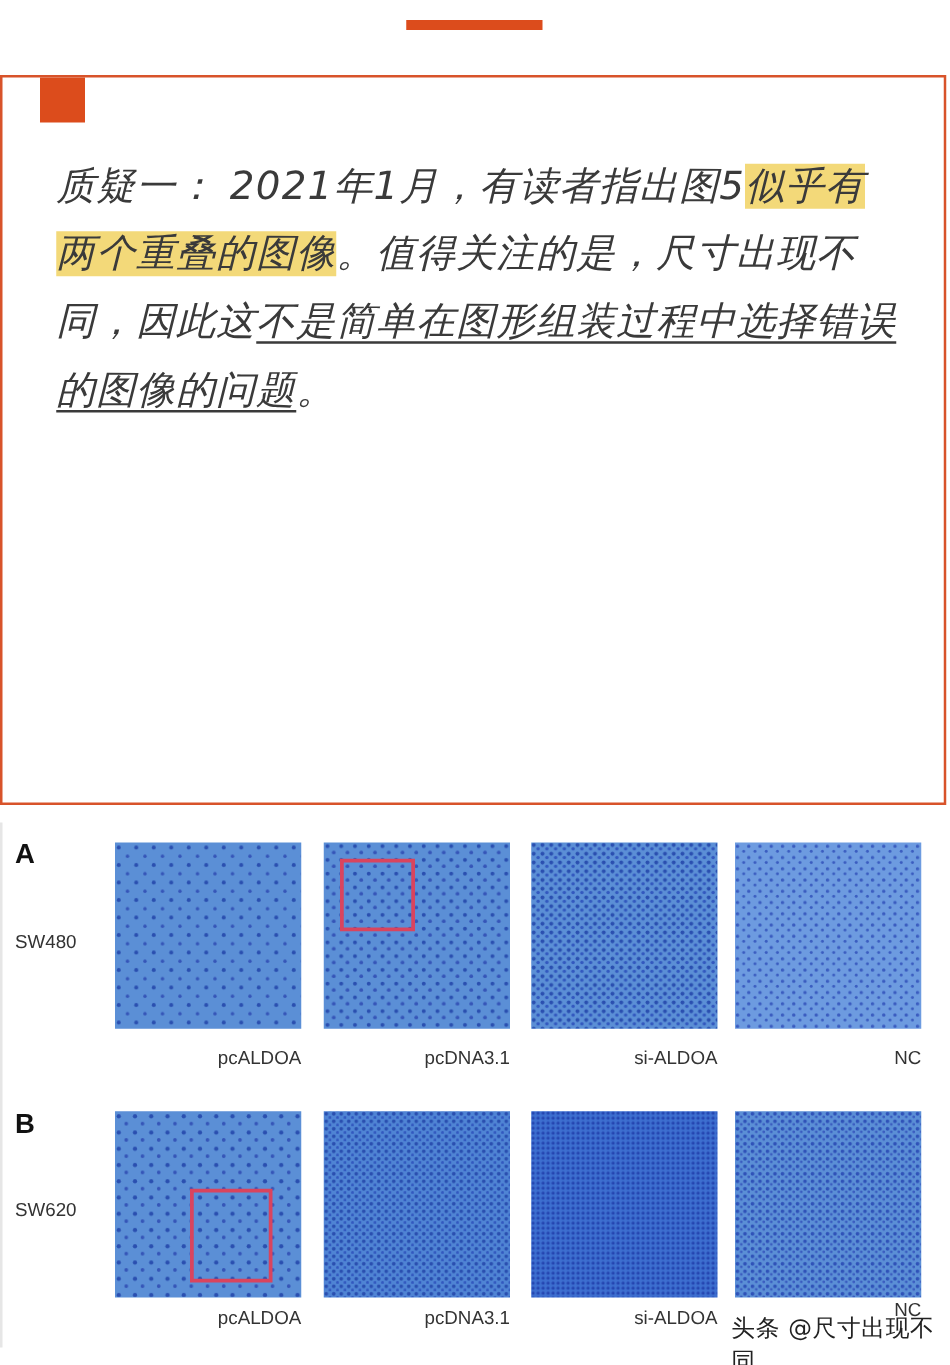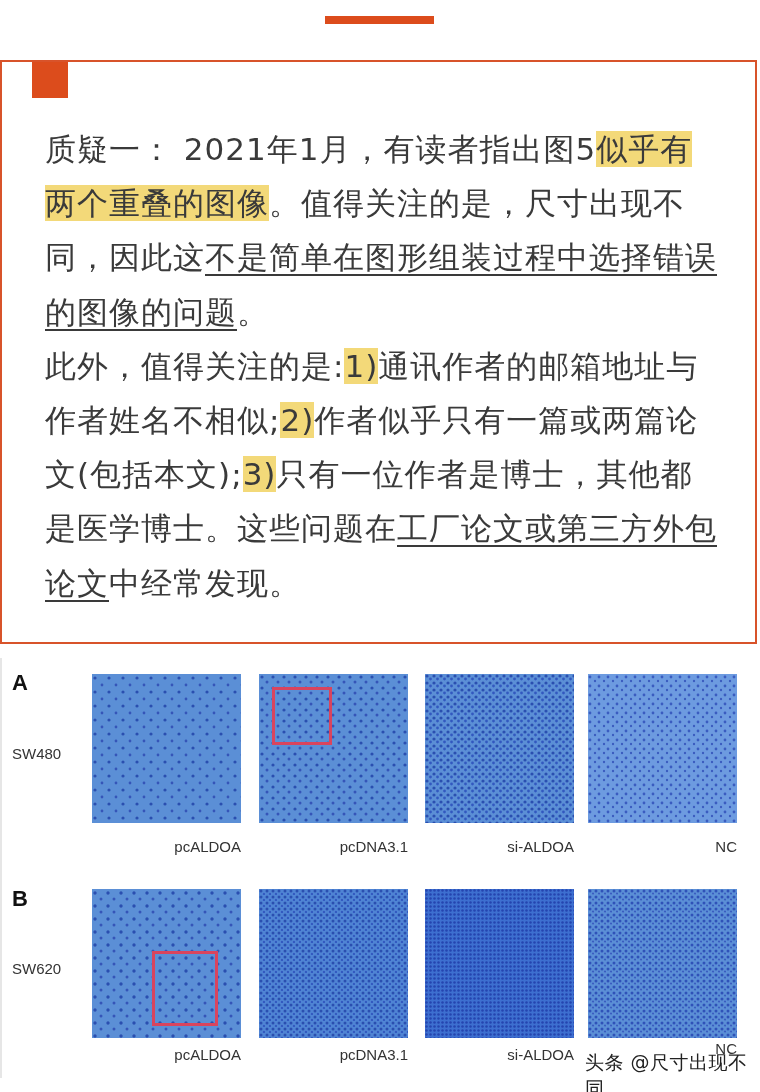--- a/index.html
+++ b/index.html
@@ -1,20 +1,20 @@
 <!DOCTYPE html>
 <html><head>
   <meta charset="utf-8">
   <style>
     html, body { margin:0; padding:0; background:#ffffff; }
     body { width:760px; height:1092px; position:relative; overflow:hidden;
            font-family:"DejaVu Sans", "Liberation Sans", sans-serif; color:#333333; }
     .top-bar { position:absolute; left:325px; top:16px; width:109px; height:8px; background:#dc4c1c; }
     .quote-box { position:absolute; left:0; top:60px; width:757px; height:584px;
-                 border:2px solid #d8532a; box-sizing:border-box; }
+                 border:2px solid #d8532a; box-sizing:border-box;font-style:italic; }
     .quote-tag { position:absolute; left:30px; top:0px; width:36px; height:36px; background:#dc4c1c; }
     .quote-text { position:absolute; left:43px; top:60px; width:676px;
                   font-size:31px; line-height:54.2px; color:#3a3a3a; letter-spacing:1px; }
     .quote-text p { margin:0; }
     .hl { background:#f3d979; }
     .ul { text-decoration:underline; text-decoration-thickness:2px; text-underline-offset:6px; }
 
     .figure { position:absolute; left:0; top:658px; width:760px; height:434px; background:#ffffff;
               font-family:"Liberation Sans", "DejaVu Sans", sans-serif; color:#333; }
     .fig-edge { position:absolute; left:0; top:0; width:2px; height:420px; background:#e6e6e6; }
@@ -29,21 +29,20 @@
   </style>
 </head>
 <body>
 
 <div class="top-bar"></div>
 
 <div class="quote-box">
   <div class="quote-tag"></div>
   <div class="quote-text">
     <p><span>质疑一： 2021年1月，有读者指出图5</span><span class="hl">似乎有两个重叠的图像</span><span>。值得关注的是，尺寸出现不同，因此这</span><span class="ul">不是简单在图形组装过程中选择错误的图像的问题</span><span>。</span></p>
-    <p><span>此外，值得关注的是:</span><span class="hl">1)</span><span>通讯作者的邮箱地址与作者姓名不相似;</span><span class="hl">2)</span><span>作者似乎只有一篇或两篇论文(包括本文);</span><span class="hl">3)</span><span>只有一位作者是博士，其他都是医学博士。这些问题在</span><span class="ul">工厂论文或第三方外包论文</span><span>中经常发现。</span></p>
   </div>
 </div>
 
 <div class="figure">
   <div class="fig-edge"></div>
 
   <div class="panel-letter" style="top:12px">A</div>
   <div class="row-label" style="top:87px">SW480</div>
 
   <div class="cell" style="left:92px;top:16px">

